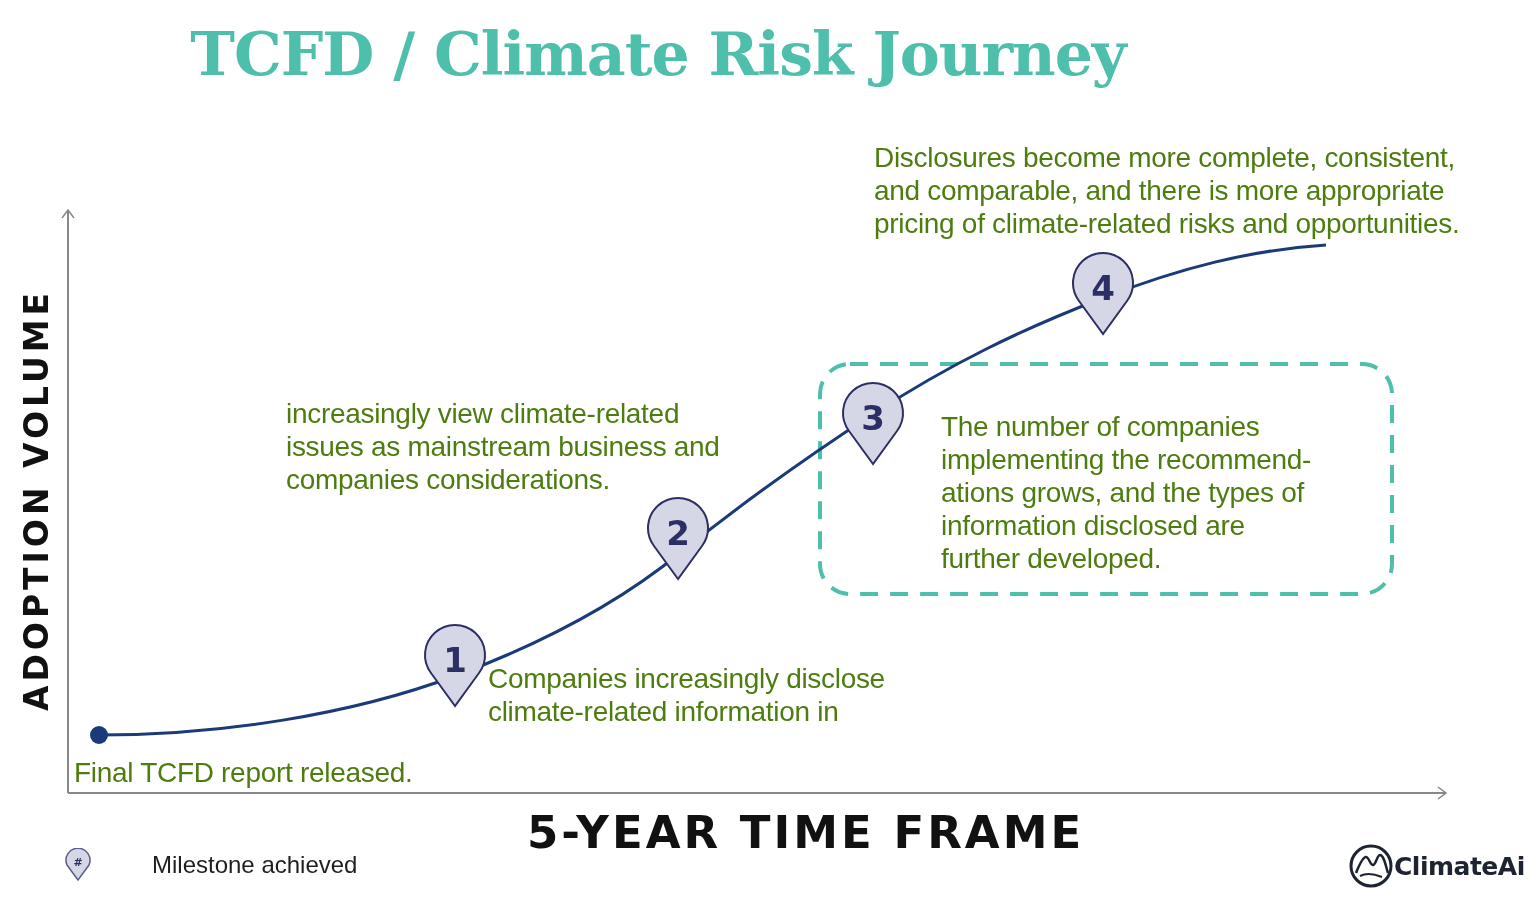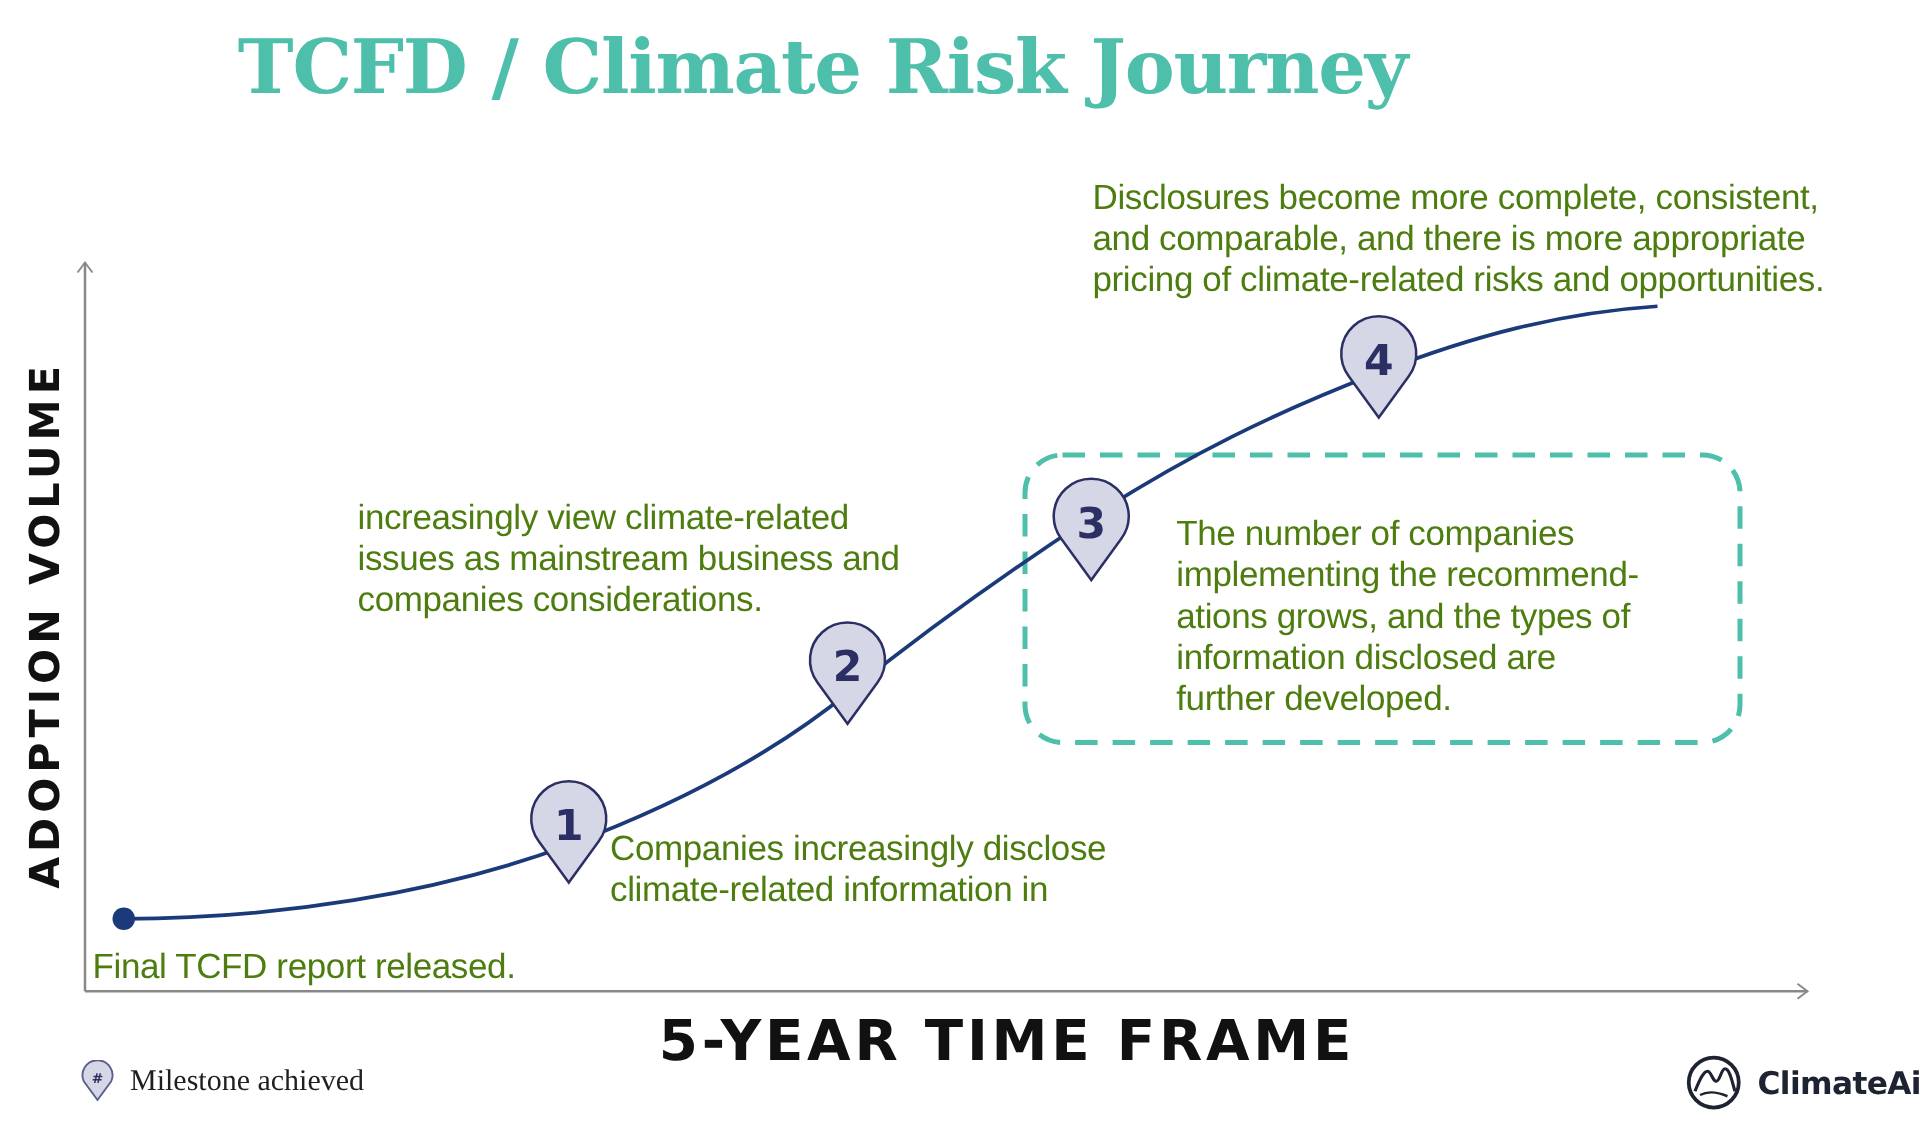--- a/index.html
+++ b/index.html
@@ -71,29 +71,30 @@
       position: absolute;
       left: 64px;
       top: 848px;
       display: flex;
       align-items: center;
       gap: 12px;
     }
     .legend-text {
       font-size: 24px;
       color: #1f1f1f;
-      font-family: Liberation Serif, serif;
+      font-family: Liberation Sans, sans-serif;
+      margin-left: 48px;
     }
     .logo {
       position: absolute;
       left: 1348px;
       top: 843px;
       display: flex;
       align-items: center;
-      gap: 12px;
+      gap: 0;
     }
     .logo-text {
       font-family: "DejaVu Sans", sans-serif;
       font-weight: bold;
       font-size: 25px;
       color: #1d2330;
       letter-spacing: -0.5px;
     }
     .pin-num {
       font-family: "DejaVu Sans", sans-serif;

